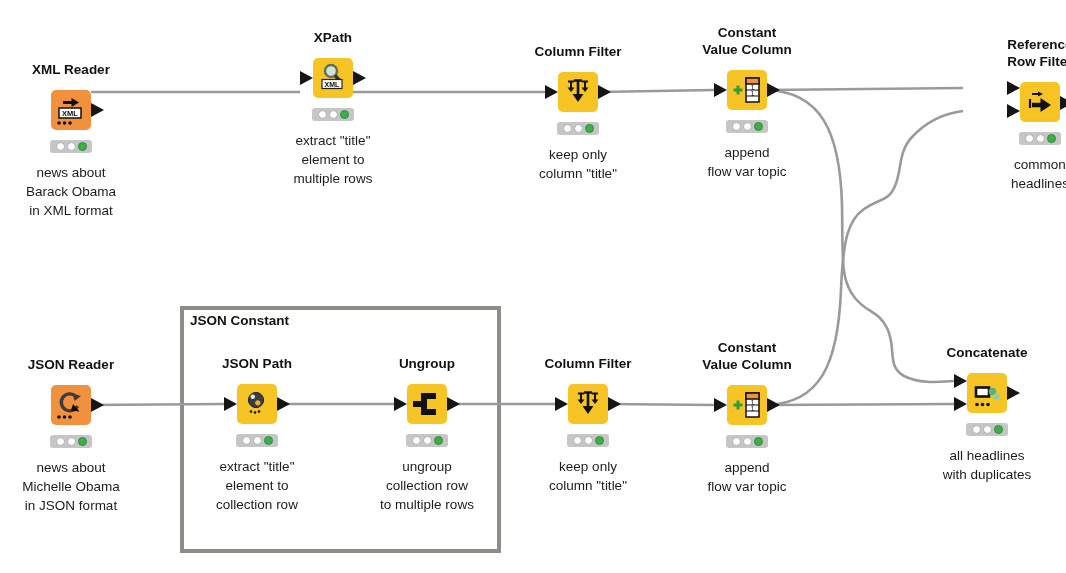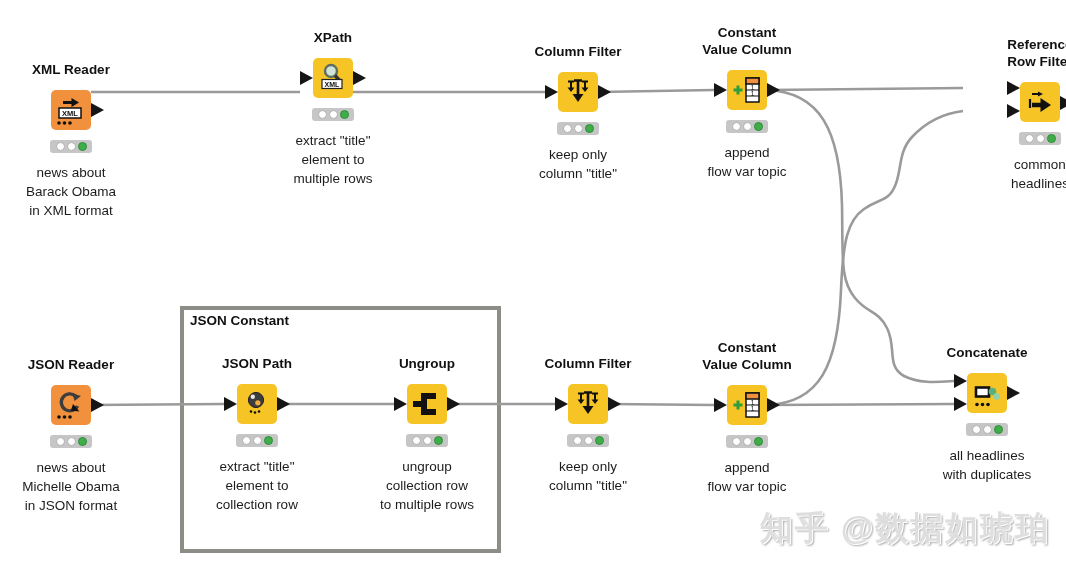--- a/index.html
+++ b/index.html
@@ -332,14 +332,13 @@
     <div class="port pout" style="top:13px"></div>
     <div class="lights">
         <span class="dot"></span>
         <span class="dot"></span>
         <span class="dot on"></span>
       </div>
     <span class="desc">all headlines
 with duplicates</span>
   </div>
 
-  <div id="watermark">知乎 @数据如琥珀</div>
 </div>
 
 </body></html>

